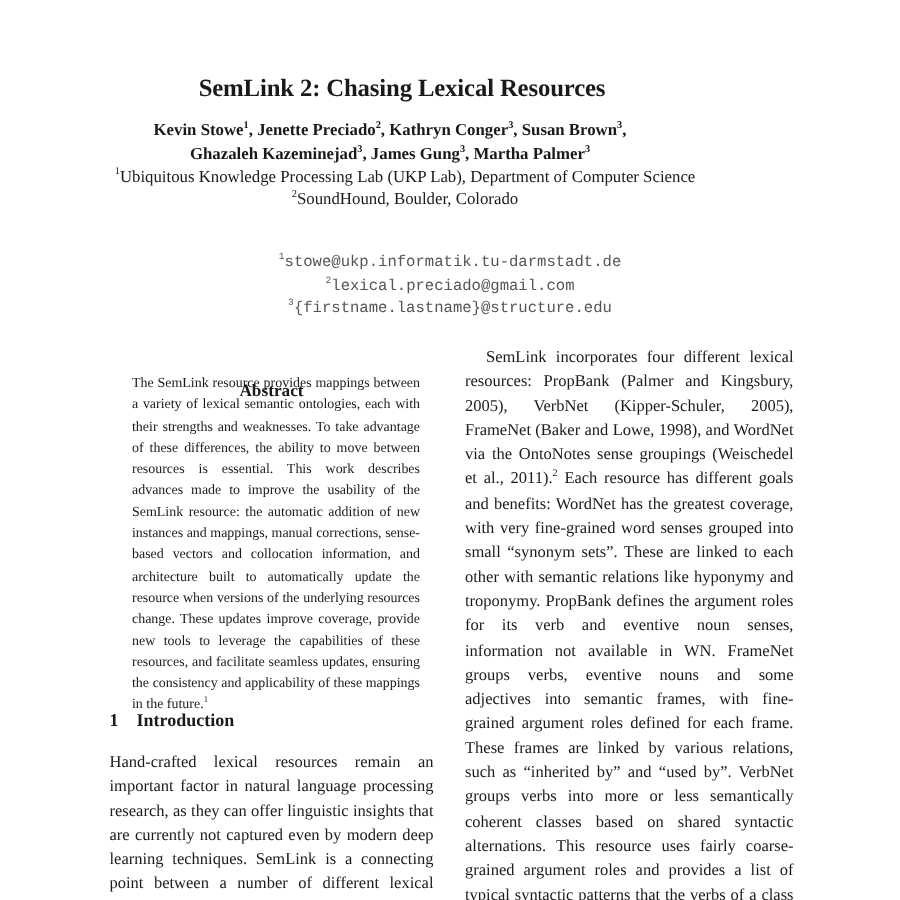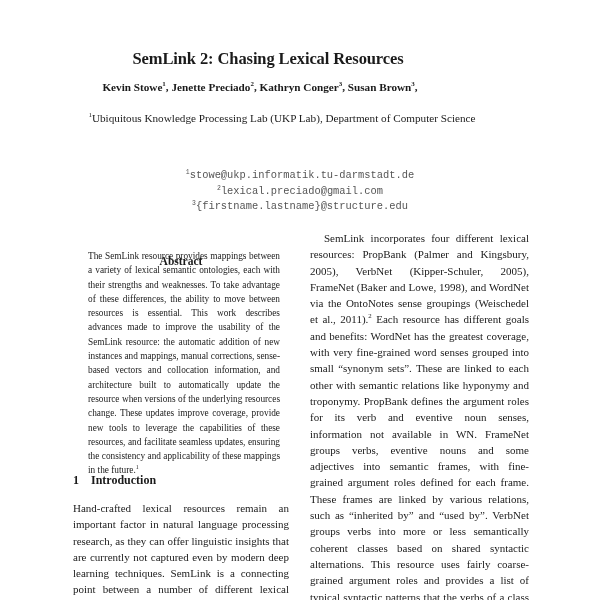--- a/index.html
+++ b/index.html
@@ -3,21 +3,21 @@
 <meta charset="utf-8">
 <style>
   html, body { margin: 0; padding: 0; }
   body {
     width: 600px; height: 600px; overflow: hidden; background: #ffffff;
     font-family: "Liberation Serif", "DejaVu Serif", serif; color: #1a1a1a;
     position: relative;
   }
   .title { position: absolute; top: 49px; left: 0; width: 536px; font-size: 16.5px; font-weight: bold; letter-spacing: -0.1px; }
   .authors { position: absolute; top: 79px; left: 0; width: 520px; font-size: 11.2px; font-weight: bold; line-height: 16px; }
-  .affil { position: absolute; top: 111px; left: 16px; width: 532px; font-size: 11.2px; line-height: 15px; }
+  .affil { position: absolute; top: 111px; left: 4px; width: 532px; font-size: 11.2px; line-height: 15px; }
   .emails { position: absolute; top: 168px; left: 0; width: 600px; font-family: "Liberation Mono", "DejaVu Sans Mono", monospace; font-size: 10.4px; line-height: 15.5px; color: #555; }
   sup { font-size: 0.62em; vertical-align: super; line-height: 0; }
   .col-left { position: absolute; left: 73px; width: 216px; }
   .col-right { position: absolute; left: 310px; width: 219px; }
   .abstract-title { position: absolute; top: 226px; left: 73px; width: 216px; text-align: center; font-weight: bold; font-size: 11.5px; margin-top: 29px; }
   .abstract { top: 249px; left: 88px; width: 192px; font-size: 9.3px; line-height: 14.3px; text-align: justify; }
   .sec-title { position: absolute; top: 473px; left: 73px; font-weight: bold; font-size: 12px; }
   .sec-title .num { display: inline-block; width: 18px; }
   .intro { top: 500px; font-size: 11px; line-height: 16.3px; text-align: justify; }
   .right-text { top: 230px; font-size: 11px; line-height: 16.3px; text-align: justify; }
@@ -29,24 +29,30 @@
 
 <div class="title" style="text-align:center">SemLink 2: Chasing Lexical Resources</div>
 
 <div class="authors" style="text-align:center">
   <div>
     <span><span>Kevin Stowe</span><sup>1</sup></span>,
     <span><span>Jenette Preciado</span><sup>2</sup></span>,
     <span><span>Kathryn Conger</span><sup>3</sup></span>,
     <span><span>Susan Brown</span><sup>3</sup></span>,
   </div>
+  <div>
+    <span><span>Ghazaleh Kazeminejad</span><sup>3</sup></span>,
+    <span><span>James Gung</span><sup>3</sup></span>,
+    <span><span>Martha Palmer</span><sup>3</sup></span>
+  </div>
 </div>
 
 <div class="affil" style="text-align:center">
   <div><sup>1</sup><span>Ubiquitous Knowledge Processing Lab (UKP Lab), Department of Computer Science</span></div>
+  <div><sup>2</sup><span>SoundHound, Boulder, Colorado</span></div>
 </div>
 
 <div class="emails" style="text-align:center">
   <div><sup>1</sup><span>stowe@ukp.informatik.tu-darmstadt.de</span></div>
   <div><sup>2</sup><span>lexical.preciado@gmail.com</span></div>
   <div><sup>3</sup><span>{firstname.lastname}@structure.edu</span></div>
 </div>
 
 <div class="abstract-title">Abstract</div>
 <div class="col-left abstract" style="position:absolute">

